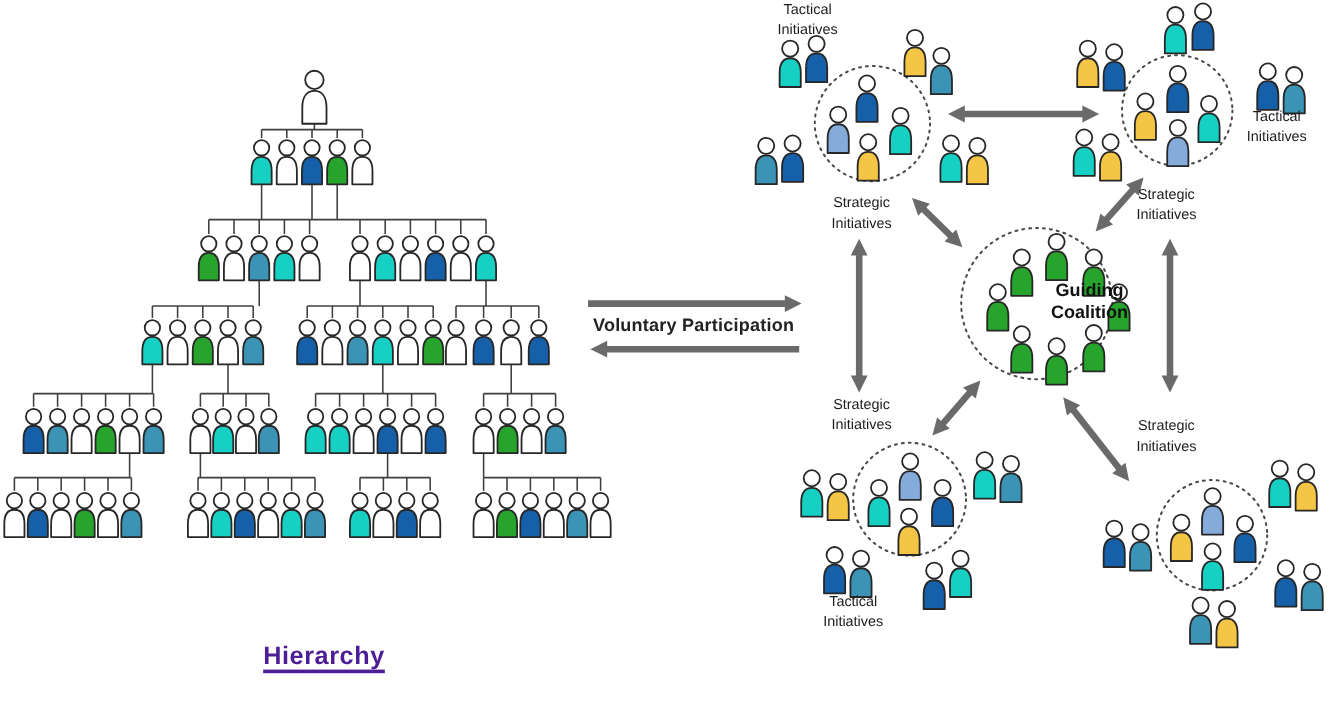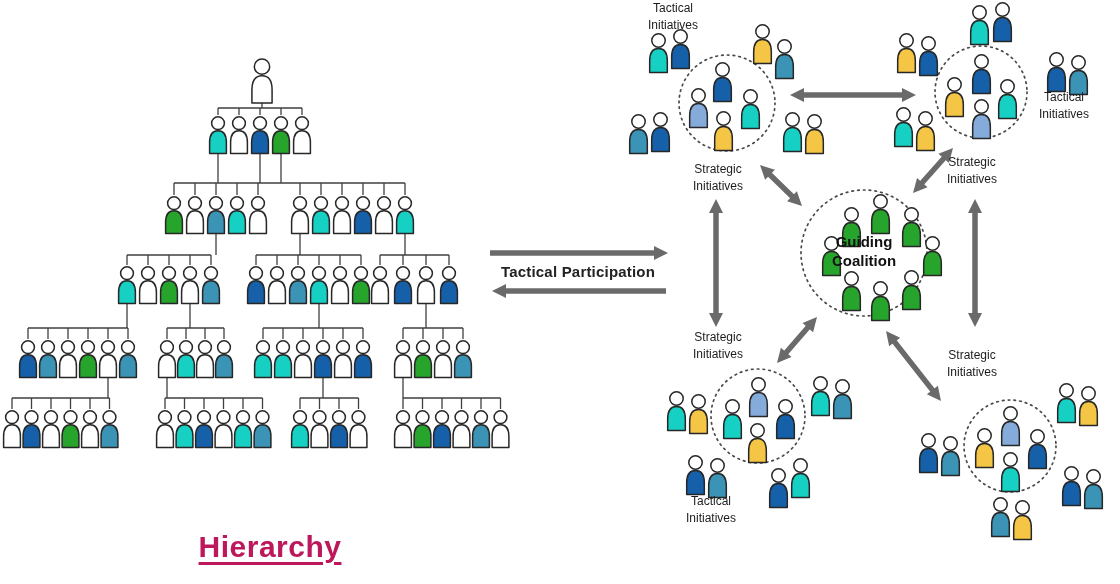--- a/index.html
+++ b/index.html
@@ -3,22 +3,22 @@
 <meta charset="utf-8">
 <style>
   html,body{margin:0;padding:0;background:#fff;}
   .stage{position:relative;width:1120px;height:584px;background:#ffffff;
          font-family:"Liberation Sans",sans-serif;overflow:hidden;}
   svg.diagram{position:absolute;left:0;top:0;}
   .lbl{position:absolute;transform:translate(-50%,-50%);text-align:center;
        white-space:pre-line;color:#1c1c1c;font-size:12px;line-height:1.45;}
   .lbl.gc{font-size:15px;line-height:1.25;font-weight:600;color:#111;}
   .lbl.vp{font-size:15px;font-weight:bold;white-space:nowrap;color:#222;letter-spacing:.2px;}
-  .title{position:absolute;transform:translate(-50%,-50%);font-size:30px;font-weight:bold;
-         color:#be185d;text-decoration:underline;text-underline-offset:5px;
+  .title{position:absolute;transform:translate(-50%,-50%);font-size:21px;font-weight:bold;
+         color:#4c1d95;text-decoration:underline;text-underline-offset:5px;
          text-decoration-thickness:2.5px;letter-spacing:.5px;}
 </style>
 </head>
 <body>
 
 <div class="stage">
   <svg id="diagram" class="diagram" width="1120" height="584" viewBox="0 0 1120 584">
       <g>
         <line x1="218" y1="108" x2="302" y2="108" stroke="#3f3f3f" stroke-width="1.3"></line>
         <line x1="262" y1="103" x2="262" y2="108" stroke="#3f3f3f" stroke-width="1.3"></line>
@@ -701,19 +701,19 @@
 
   <div class="lbl" style="left:718px;top:178px">Strategic
 Initiatives</div>
   <div class="lbl" style="left:972px;top:171px">Strategic
 Initiatives</div>
   <div class="lbl" style="left:718px;top:346px">Strategic
 Initiatives</div>
   <div class="lbl" style="left:972px;top:364px">Strategic
 Initiatives</div>
 
-  <div class="lbl gc" style="left:864px;top:252px">Guiding
+  <div class="lbl gc" style="left:908px;top:252px">Guiding
 Coalition</div>
 
-  <div class="lbl vp" style="left:578px;top:272px">Tactical Participation</div>
+  <div class="lbl vp" style="left:578px;top:272px">Voluntary Participation</div>
 
   <div class="title" style="left:270px;top:547px">Hierarchy</div>
 </div>
 
 </body></html>

